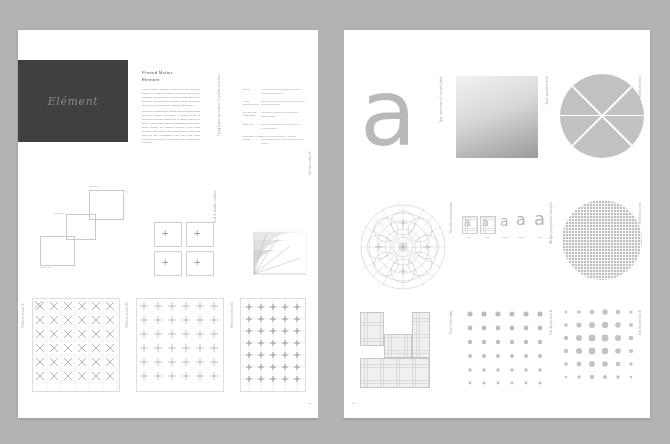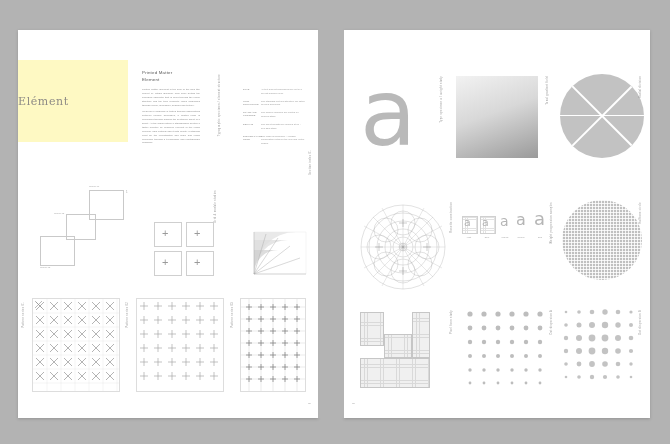--- a/index.html
+++ b/index.html
@@ -39,24 +39,25 @@
     white-space: nowrap;
     text-transform: none;
   }
   .panel { position: absolute; }
 
   
   .logo-block {
     position: absolute;
     left: 0; top: 30px;
     width: 110px; height: 82px;
-    background: #fef9c3;
+    background: #404040;
     display: flex;
     align-items: center;
-    justify-content: flex-start;
+    justify-content: center;
+    font-style: italic;
   }
   .logo-text {
     font-family: "DejaVu Serif", serif;
     font-size: 11px;
     color: #8e8b86;
     letter-spacing: 0.6px;
   }
 
   .title-block {
     position: absolute;

